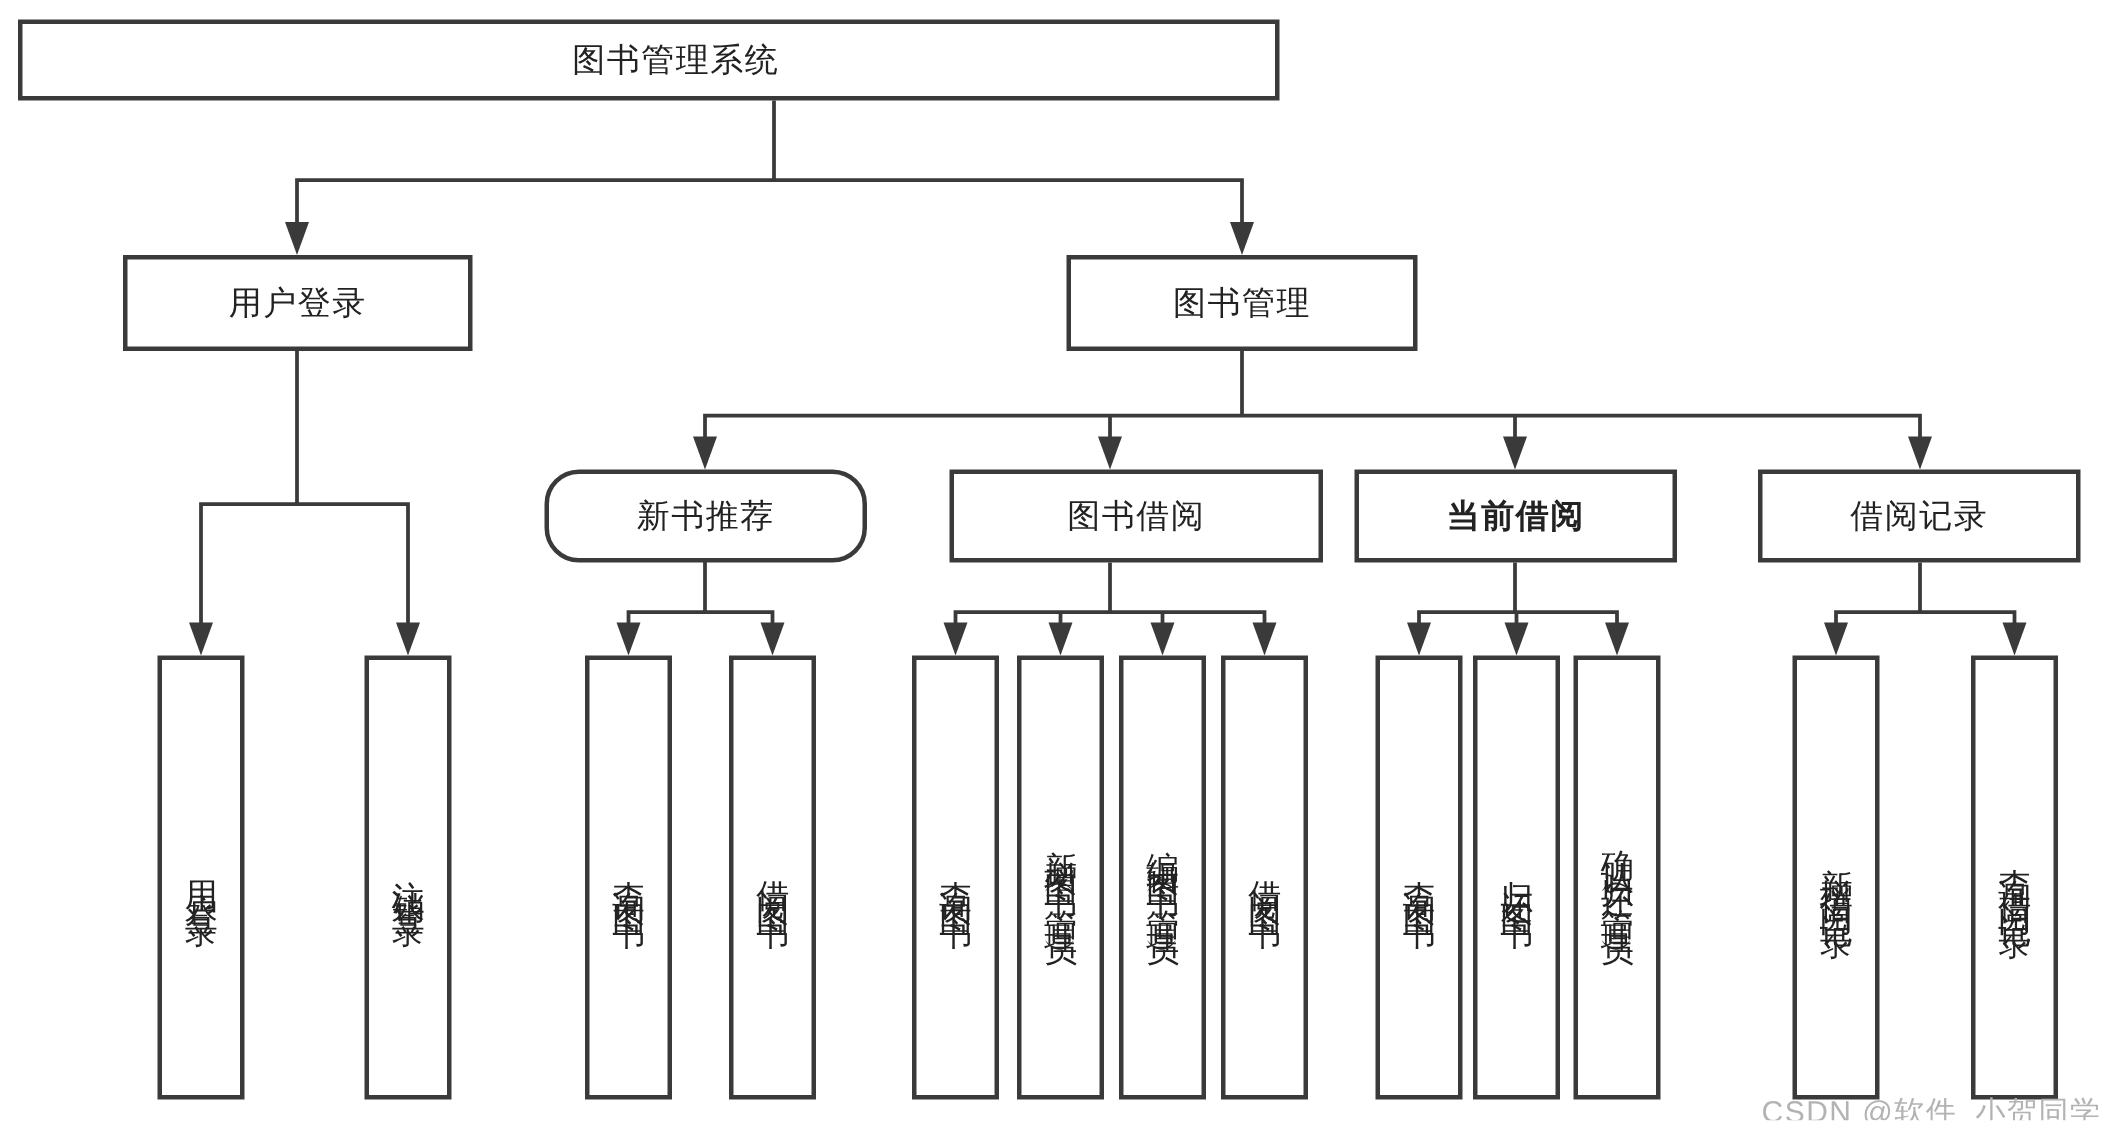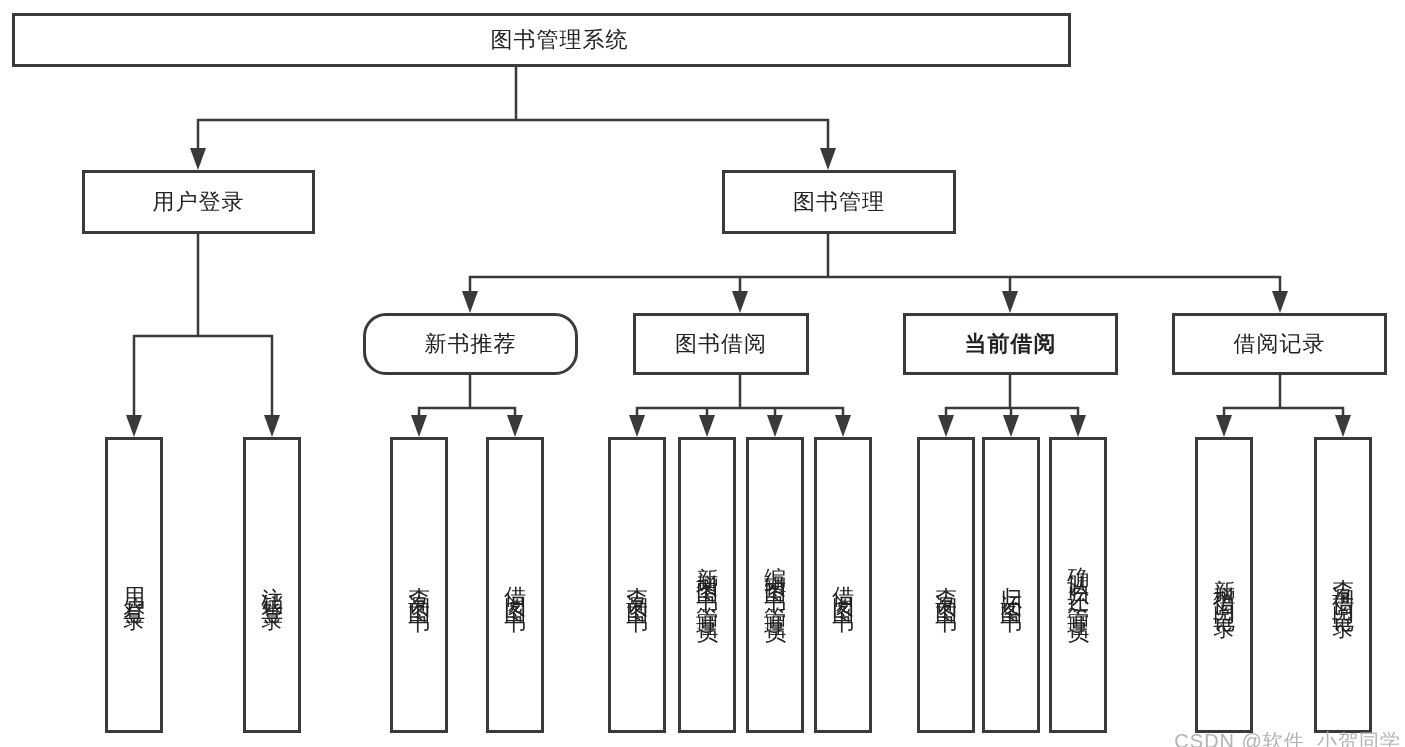--- a/index.html
+++ b/index.html
@@ -80,35 +80,35 @@
       <polygon points="1070,415 1086,415 1078,437"></polygon>
     </g>
 
     <g>
       <path d="M1280 373 L1280 408 M1224 408 L1343 408 M1224 408 L1224 418 M1343 408 L1343 418"></path>
       <polygon points="1216,415 1232,415 1224,437"></polygon>
       <polygon points="1335,415 1351,415 1343,437"></polygon>
     </g>
   </svg>
 
-  <div class="box" style="left:12px;top:13px;width:1059px;height:54px;padding-left:36px;">
+  <div class="box" style="left:12px;top:13px;width:841px;height:54px;padding-left:36px;">
     <span class="h-label">图书管理系统</span>
   </div>
 
   <div class="box" style="left:82px;top:170px;width:233px;height:64px;">
     <span class="h-label">用户登录</span>
   </div>
-  <div class="box" style="left:711px;top:170px;width:234px;height:64px;margin-left:11px;">
+  <div class="box" style="left:711px;top:170px;width:234px;height:64px;">
     <span class="h-label">图书管理</span>
   </div>
 
   <div class="box" style="left:363px;top:313px;width:215px;height:62px;border-radius:23px;">
     <span class="h-label">新书推荐</span>
   </div>
-  <div class="box" style="left:633px;top:313px;width:176px;height:62px;">
+  <div class="box" style="left:633px;top:313px;width:249px;height:62px;">
     <span class="h-label">图书借阅</span>
   </div>
   <div class="box" style="left:903px;top:313px;width:215px;height:62px;font-weight:bold;">
     <span class="h-label">当前借阅</span>
   </div>
   <div class="box" style="left:1172px;top:313px;width:215px;height:62px;">
     <span class="h-label">借阅记录</span>
   </div>
 
   <div class="box leaf" style="left:105px;">

